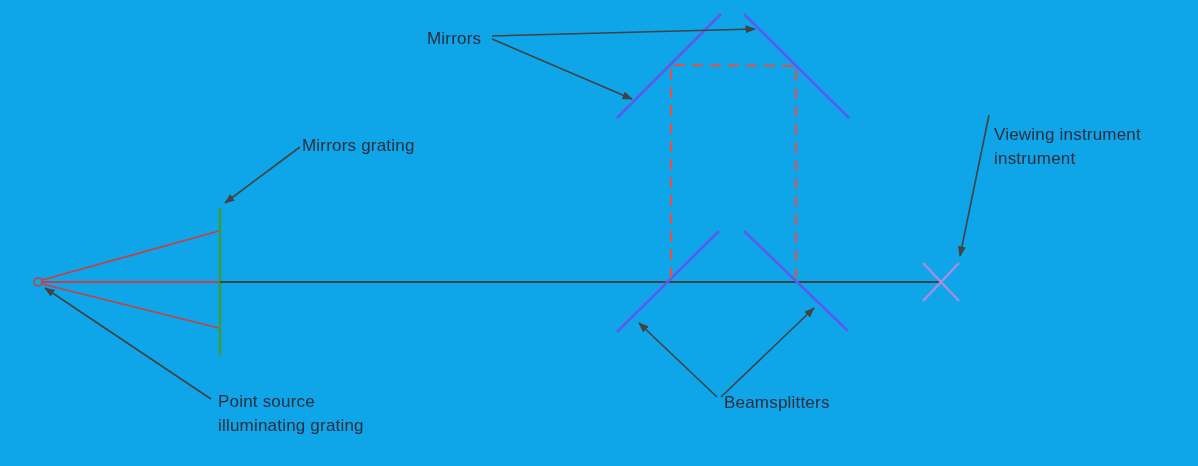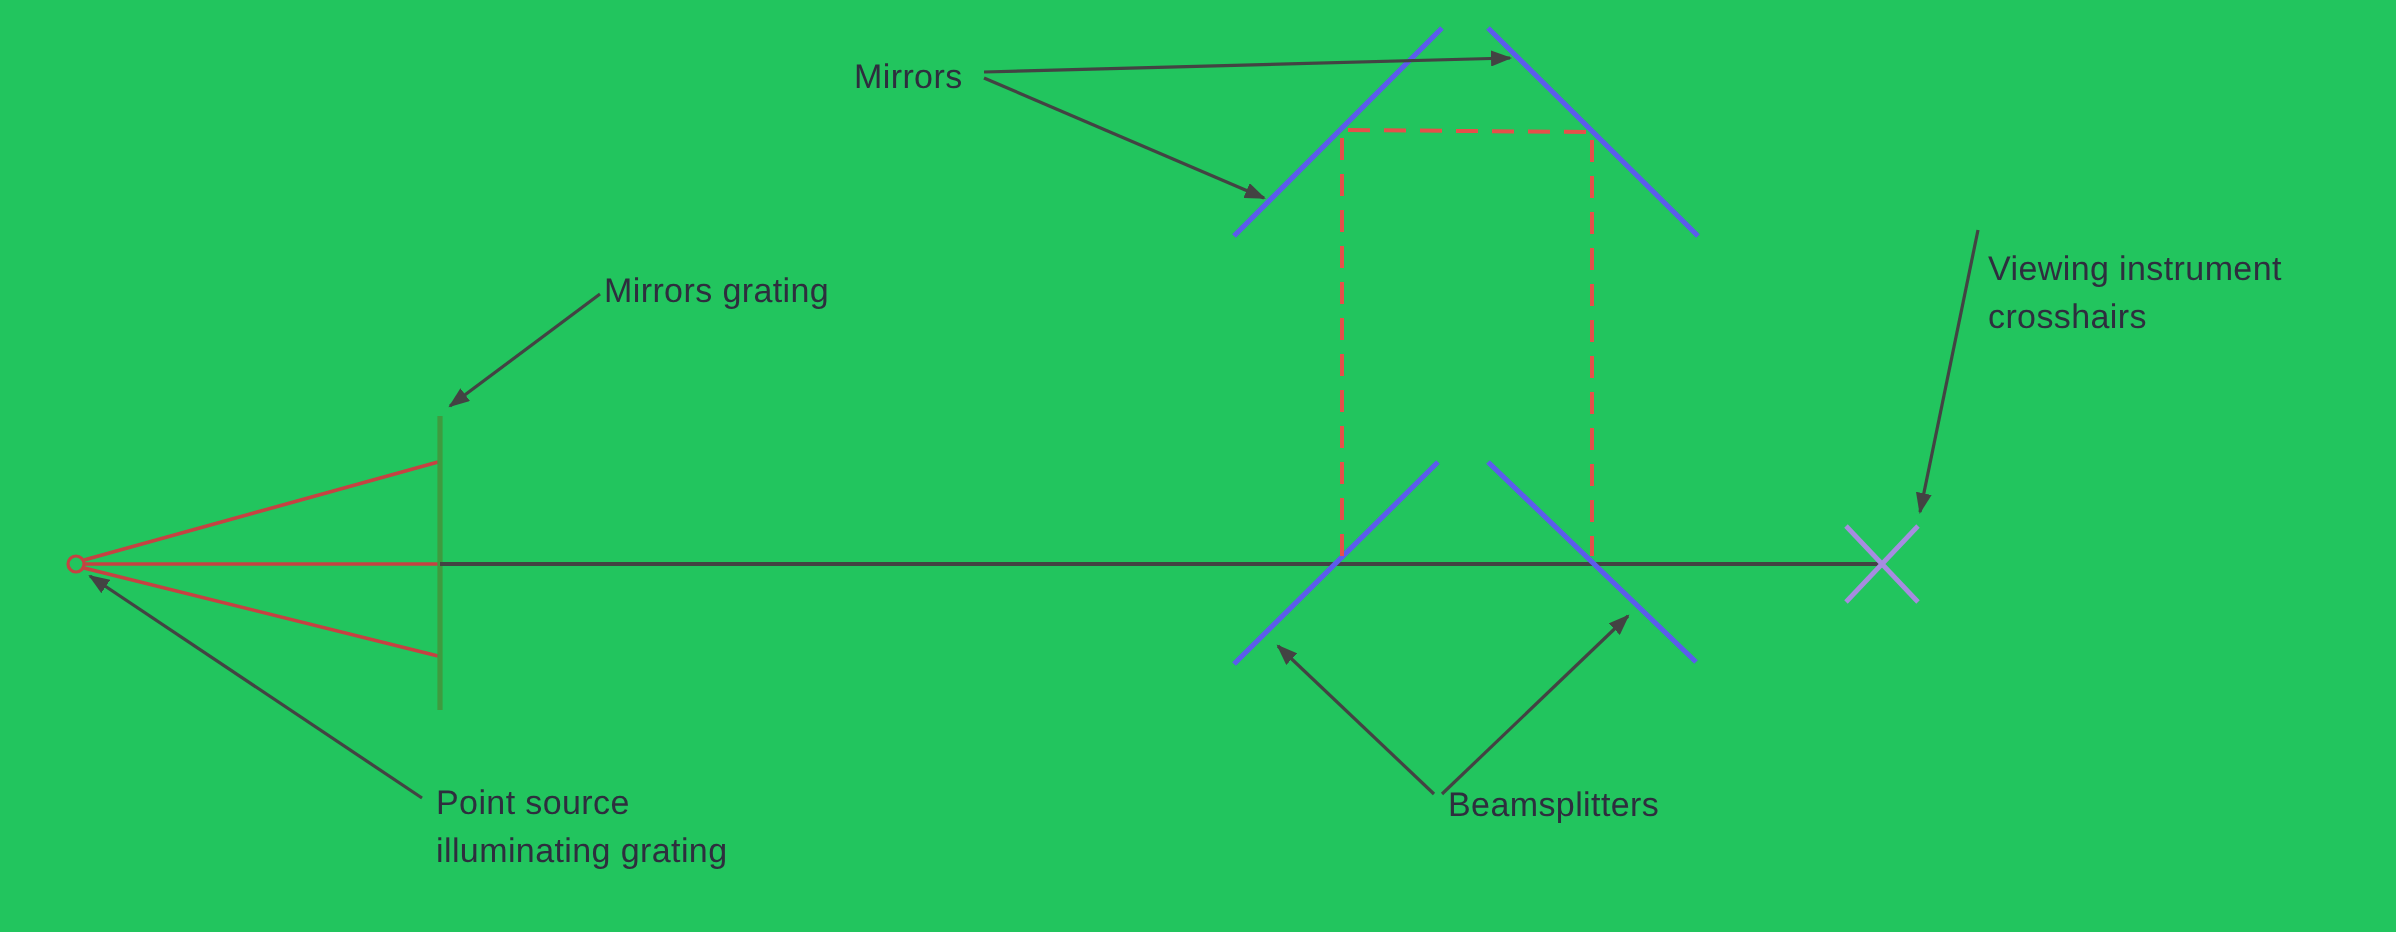--- a/index.html
+++ b/index.html
@@ -4,21 +4,21 @@
 <style>
   html, body {
     margin: 0;
     padding: 0;
     background: #ffffff;
   }
   #stage {
     position: relative;
     width: 1198px;
     height: 466px;
-    background: #22c55e;
+    background: #0ea5e9;
     font-family: "Liberation Sans", "DejaVu Sans", sans-serif;
     overflow: hidden;
   }
   #stage svg {
     position: absolute;
     left: 0;
     top: 0;
   }
   .label {
     position: absolute;
@@ -82,21 +82,21 @@
   <div class="label" style="left:427px; top:27px;">
     <span>Mirrors</span>
   </div>
 
   <div class="label" style="left:302px; top:134px;">
     <span>Mirrors grating</span>
   </div>
 
   <div class="label" style="left:994px; top:123px;">
     <span>Viewing instrument</span><br>
-    <span>crosshairs</span>
+    <span>instrument</span>
   </div>
 
   <div class="label" style="left:724px; top:391px;">
     <span>Beamsplitters</span>
   </div>
 
   <div class="label" style="left:218px; top:390px;">
     <span>Point source</span><br>
     <span>illuminating grating</span>
   </div>

